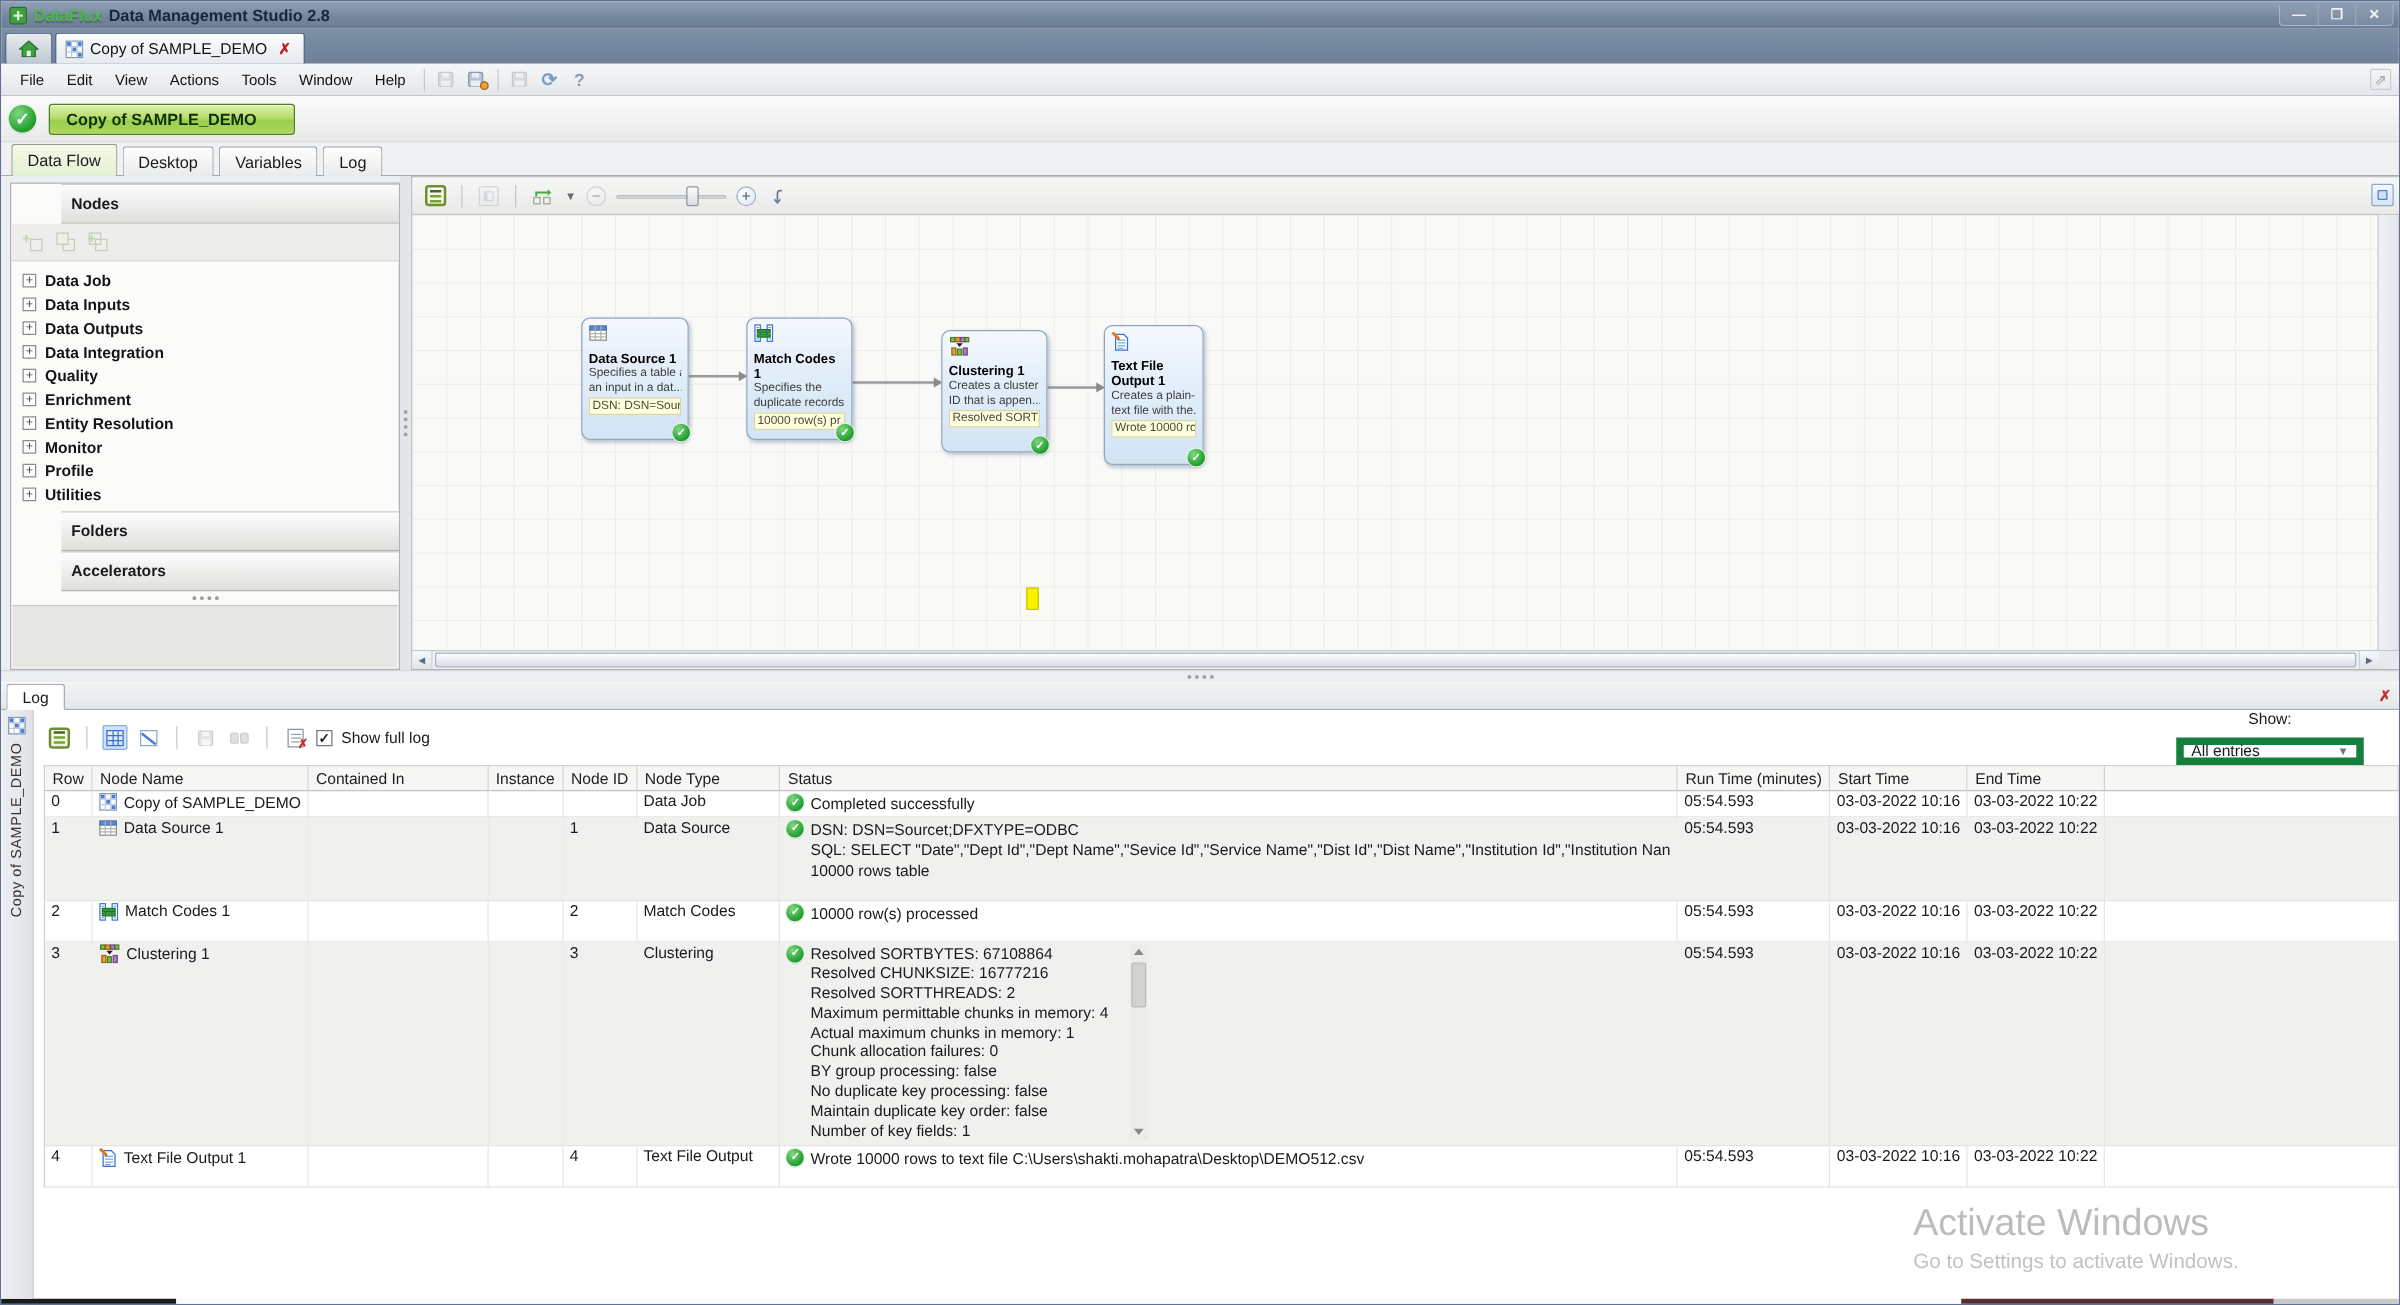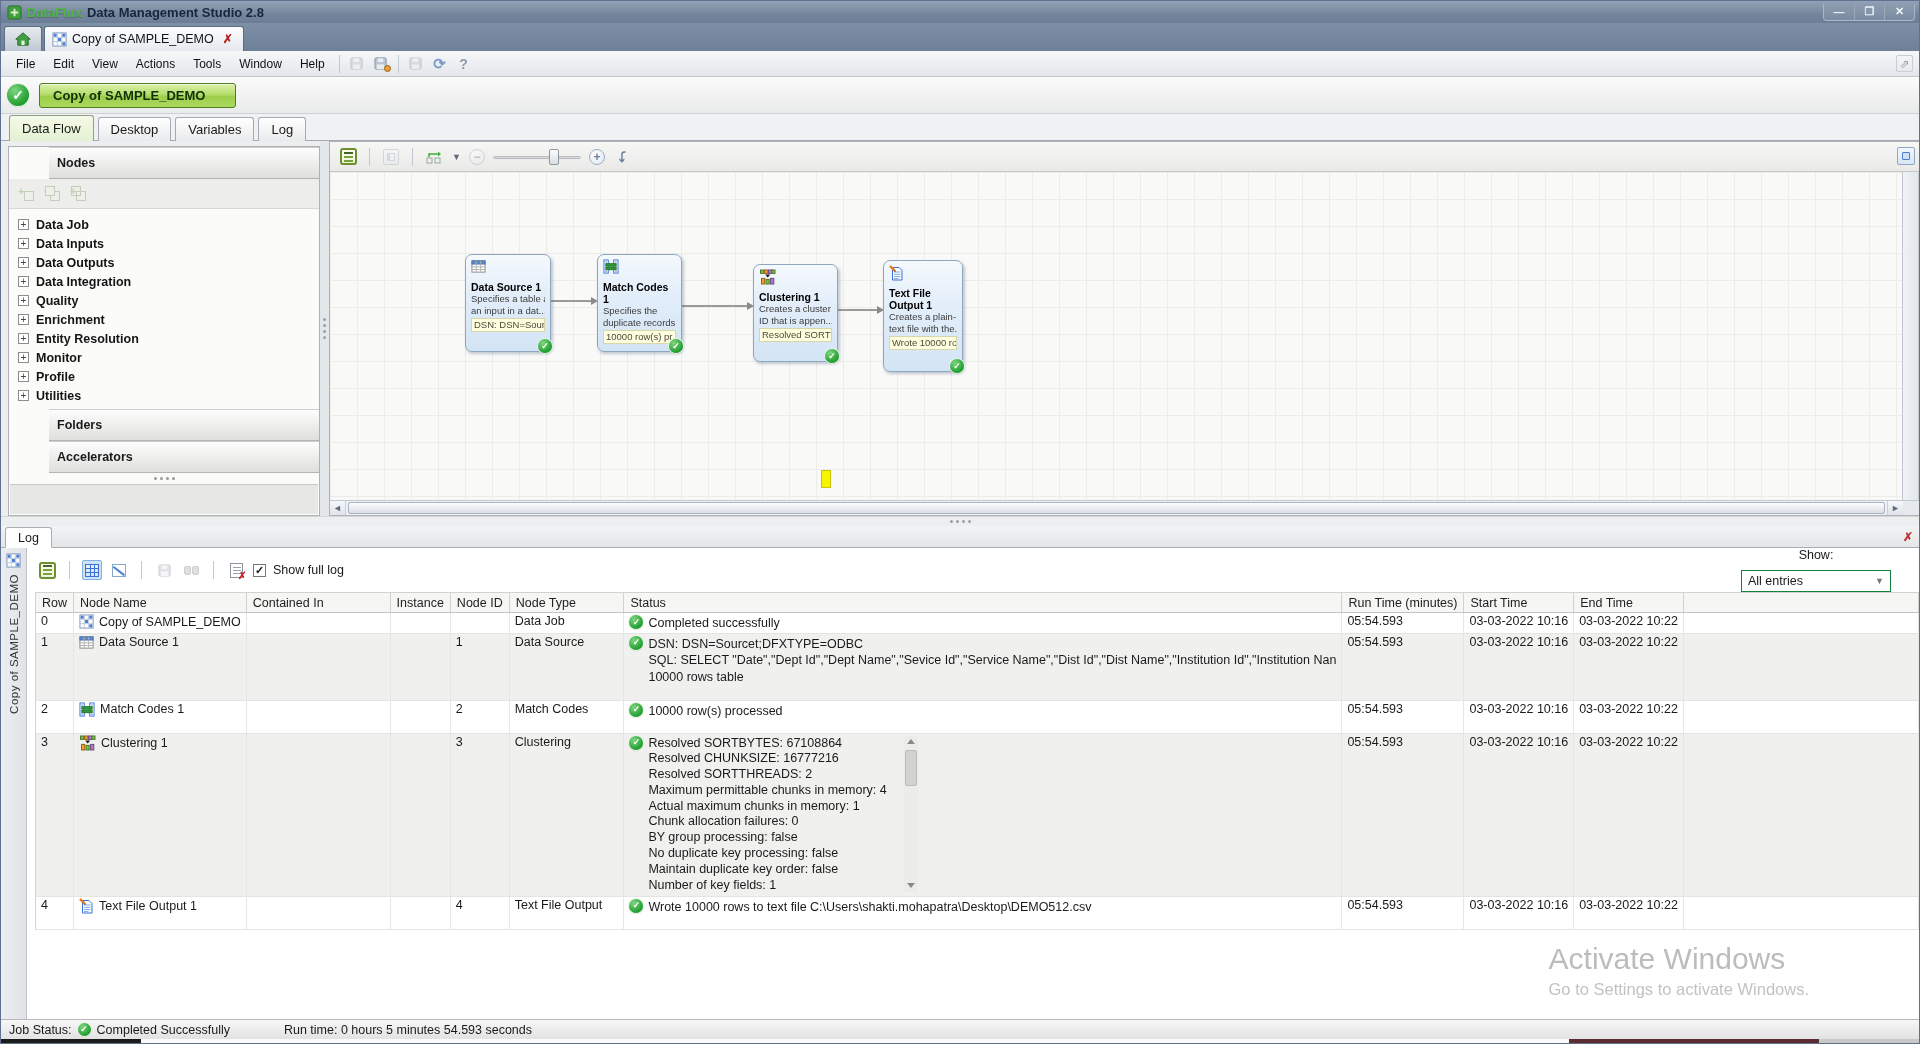--- a/index.html
+++ b/index.html
@@ -125,21 +125,21 @@
   .grid-ico::before { content:""; position:absolute; left:4px; top:0; bottom:0; width:1px; background:#3a6fd8; box-shadow:4px 0 0 #3a6fd8; }
   .grid-ico::after { content:""; position:absolute; top:3px; left:0; right:0; height:1px; background:#3a6fd8; box-shadow:0 4px 0 #3a6fd8; }
   .diag-ico { width:14px; height:13px; border:1px solid #8aa8cc; background:#fff; position:relative; }
   .diag-ico::after { content:""; position:absolute; left:1px; top:1px; width:14px; height:1.5px; background:#4a7fd4; transform:rotate(38deg); transform-origin:0 0; }
   .binoc i { width:7px; height:9px; background:#b8bcc2; border:1px solid #8f959c; border-radius:2px; display:inline-block; margin:0 .5px; }
   .clear-ico { position:relative; width:13px; height:15px; border:1px solid #8f959c; background:#fff; }
   .clear-ico::before { content:""; position:absolute; left:2px; top:3px; width:8px; height:1px; background:#9aa0a6; box-shadow:0 3px 0 #9aa0a6, 0 6px 0 #9aa0a6; }
   .clear-ico::after { content:"✗"; position:absolute; right:-5px; bottom:-4px; color:#c22; font-size:10px; font-weight:bold; }
   .cb { width:13px; height:13px; border:1px solid #707880; background:#fff; display:flex; align-items:center; justify-content:center; font-size:11px; color:#1a1a1a; font-weight:bold; }
   .show-right { margin-left:auto; display:flex; align-items:center; gap:8px; padding-right:14px;flex-direction:column; }
-  .combo { width:150px; height:22px; border:1px solid #15803d; background:#fff; display:flex; align-items:center; padding:0 6px; font-size:12.5px; }
+  .combo { width:150px; height:22px; border:6px solid #15803d; background:#fff; display:flex; align-items:center; padding:0 6px; font-size:12.5px; }
   .combo .chev { margin-left:auto; color:#777; font-size:9px; }
 
   
   table.log-table { border-collapse:collapse; table-layout:fixed; margin-top:6px; }
   .log-table th { font-weight:normal; text-align:left; font-size:12.5px; color:#222; background:#f6f6f5; border-right:1px solid #d2d2d0; border-top:1px solid #d2d2d0; border-bottom:1px solid #c4c4c2; padding:2px 6px; height:20px; white-space:nowrap; overflow:hidden; }
   .log-table td { font-size:12.5px; color:#1a1a1a; border-right:1px solid #e6e6e4; border-bottom:1px solid #e4e4e2; padding:1px 5px; vertical-align:top; white-space:nowrap; overflow:hidden; }
   .log-table td:first-child, .log-table th:first-child { border-left:1px solid #d2d2d0; }
   .log-table tbody tr:nth-child(even) { background:#f0f0ef; }
   .log-table tbody tr:nth-child(1) { height:20px; }
   .log-table tbody tr:nth-child(2) { height:67px; }
@@ -151,21 +151,21 @@
   .status-lines { line-height:16.5px; }
   .scrollbox { position:relative; width:270px; padding-right:17px; }
   .scrollbox .status-lines { line-height:15.8px; }
   .sb { position:absolute; right:0; top:0; bottom:2px; width:14px; background:#ececea; }
   .sb-up, .sb-down { position:absolute; left:0; right:0; height:12px; display:flex; align-items:center; justify-content:center; }
   .sb-up { top:0; } .sb-down { bottom:0; }
   .sb-up::after { content:""; border-bottom:5px solid #8a8a88; border-left:4px solid transparent; border-right:4px solid transparent; }
   .sb-down::after { content:""; border-top:5px solid #8a8a88; border-left:4px solid transparent; border-right:4px solid transparent; }
   .sb-thumb { position:absolute; left:1px; right:1px; top:14px; height:36px; background:#d2d2d0; border:1px solid #bcbcba; border-radius:2px; }
 
-  .watermark { position:absolute; right:110px; top:394px; text-align:left; color:#b9b9b9; pointer-events:none; }
+  .watermark { position:absolute; right:128px; top:394px; text-align:left; color:#b9b9b9; pointer-events:none; }
   .watermark .w1 { font-size:30px; font-weight:300; color:#bcbcbc; }
   .watermark .w2 { font-size:16.5px; color:#c2c2c2; margin-top:4px; }
 
   
   .statusbar { height:20px; flex:0 0 20px; background:linear-gradient(#f7f7f7,#e2e2e2); border-top:1px solid #b8b8b8; display:flex; align-items:center; gap:6px; padding:0 8px; font-size:12.5px; }
   .statusbar .check-badge { width:13px; height:13px; flex-basis:13px; }
   .runtime { margin-left:48px; }
 
   .bottom-strip { height:4px; flex:0 0 4px; display:flex; }
   .bs-black { width:140px; background:#1b1b1b; }
@@ -755,26 +755,20 @@
         </table>
 
         <div class="watermark">
           <div class="w1">Activate Windows</div>
           <div class="w2">Go to Settings to activate Windows.</div>
         </div>
       </div>
     </div>
   </div>
 
-  <div class="statusbar">
-    <span>Job Status:</span>
-    <span class="check-badge"></span>
-    <span>Completed Successfully</span>
-    <span class="runtime">Run time: 0 hours 5 minutes 54.593 seconds</span>
-  </div>
 
   <div class="bottom-strip">
     <span class="bs-black"></span>
       <span class="bs-white"></span>
       <span class="bs-red"></span>
       <span class="bs-grey"></span>
   </div>
 </div>
 
 </body></html>

